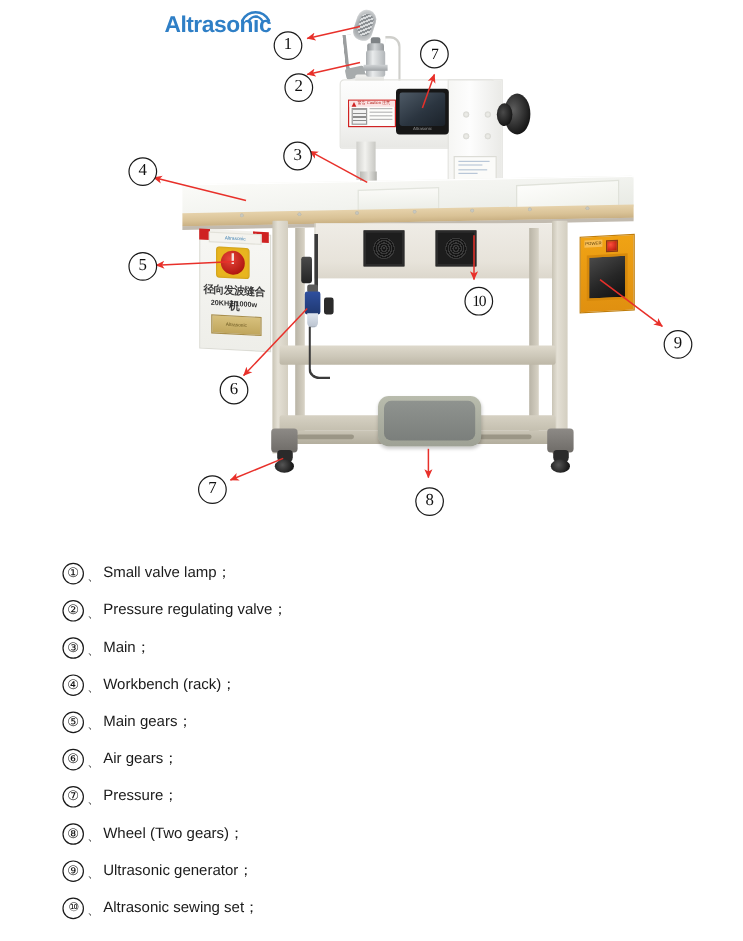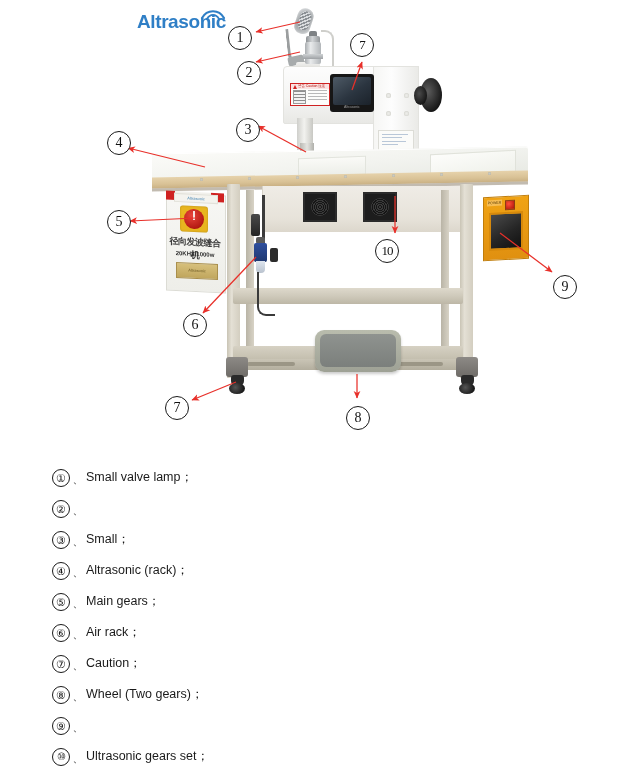--- a/index.html
+++ b/index.html
@@ -663,66 +663,68 @@
 
   <div class="callout" style="left:228px;top:26px">1</div>
   <div class="callout" style="left:237px;top:61px">2</div>
   <div class="callout" style="left:236px;top:118px">3</div>
   <div class="callout" style="left:107px;top:131px">4</div>
   <div class="callout" style="left:107px;top:210px">5</div>
   <div class="callout" style="left:183px;top:313px">6</div>
   <div class="callout" style="left:165px;top:396px">7</div>
   <div class="callout" style="left:346px;top:406px">8</div>
   <div class="callout" style="left:553px;top:275px">9</div>
-  <div class="callout wide" style="left:375px;top:239px">10</div>
+  <div class="callout wide" style="left:387px;top:239px">10</div>
   <div class="callout wide" style="left:350px;top:33px">7</div>
 </div>
 
 <div id="legend">
   <div class="legend-row">
     <span class="legend-marker">①</span>
     <span class="legend-sep">、</span>
     <span class="legend-text">Small valve lamp；</span>
   </div>
   <div class="legend-row">
     <span class="legend-marker">②</span>
     <span class="legend-sep">、</span>
+    <span class="legend-text">Pressure regulating valve；</span>
   </div>
   <div class="legend-row">
     <span class="legend-marker">③</span>
     <span class="legend-sep">、</span>
-    <span class="legend-text">Small；</span>
+    <span class="legend-text">Main；</span>
   </div>
   <div class="legend-row">
     <span class="legend-marker">④</span>
     <span class="legend-sep">、</span>
-    <span class="legend-text">Altrasonic (rack)；</span>
+    <span class="legend-text">Workbench (rack)；</span>
   </div>
   <div class="legend-row">
     <span class="legend-marker">⑤</span>
     <span class="legend-sep">、</span>
     <span class="legend-text">Main gears；</span>
   </div>
   <div class="legend-row">
     <span class="legend-marker">⑥</span>
     <span class="legend-sep">、</span>
-    <span class="legend-text">Air rack；</span>
+    <span class="legend-text">Air gears；</span>
   </div>
   <div class="legend-row">
     <span class="legend-marker">⑦</span>
     <span class="legend-sep">、</span>
-    <span class="legend-text">Caution；</span>
+    <span class="legend-text">Pressure；</span>
   </div>
   <div class="legend-row">
     <span class="legend-marker">⑧</span>
     <span class="legend-sep">、</span>
     <span class="legend-text">Wheel (Two gears)；</span>
   </div>
   <div class="legend-row">
     <span class="legend-marker">⑨</span>
     <span class="legend-sep">、</span>
+    <span class="legend-text">Ultrasonic generator；</span>
   </div>
   <div class="legend-row">
     <span class="legend-marker wide">⑩</span>
     <span class="legend-sep">、</span>
-    <span class="legend-text">Ultrasonic gears set；</span>
+    <span class="legend-text">Altrasonic sewing set；</span>
   </div>
 </div>
 
 </body></html>

